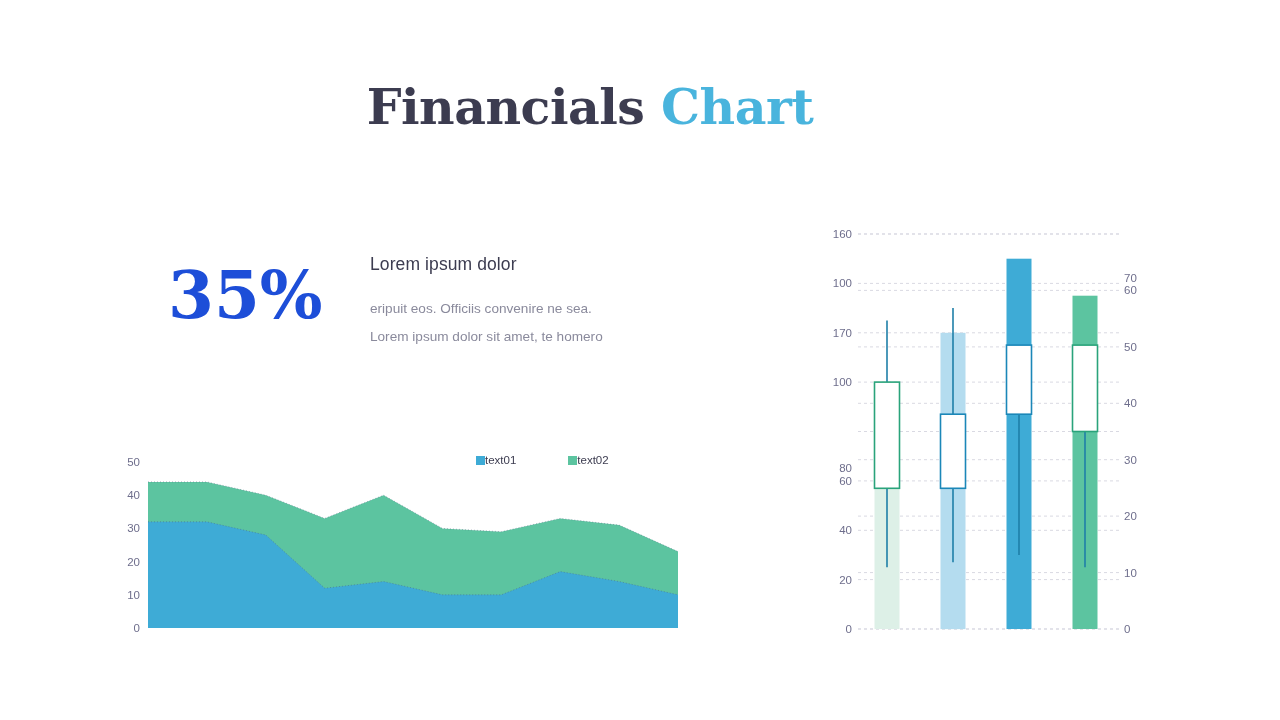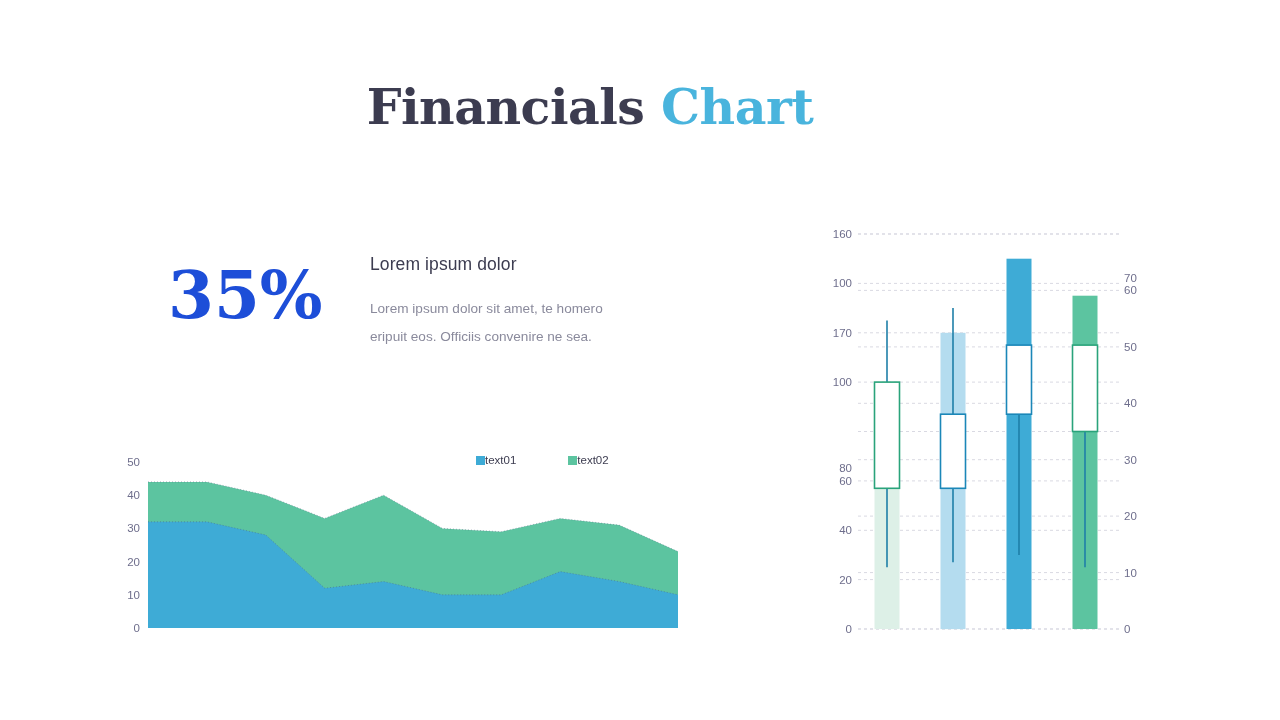--- a/index.html
+++ b/index.html
@@ -161,22 +161,22 @@
 
 <div class="slide">
 
   <div class="title">
     <span class="t1">Financials </span><span class="t2">Chart</span>
   </div>
 
   <div class="kpi-pct">35%</div>
   <div class="kpi-head">Lorem ipsum dolor</div>
   <div class="kpi-body">
+    <div>eripuit eos. Officiis convenire ne sea.</div>
     <div>Lorem ipsum dolor sit amet, te homero</div>
-    <div>eripuit eos. Officiis convenire ne sea.</div>
   </div>
 
   <div class="area-chart">
     <div class="ylabels" id="area-ylabels">
         <span style="top: 196px;">0</span>
         <span style="top: 162.8px;">10</span>
         <span style="top: 129.6px;">20</span>
         <span style="top: 96.4px;">30</span>
         <span style="top: 63.2px;">40</span>
         <span style="top: 30px;">50</span>

